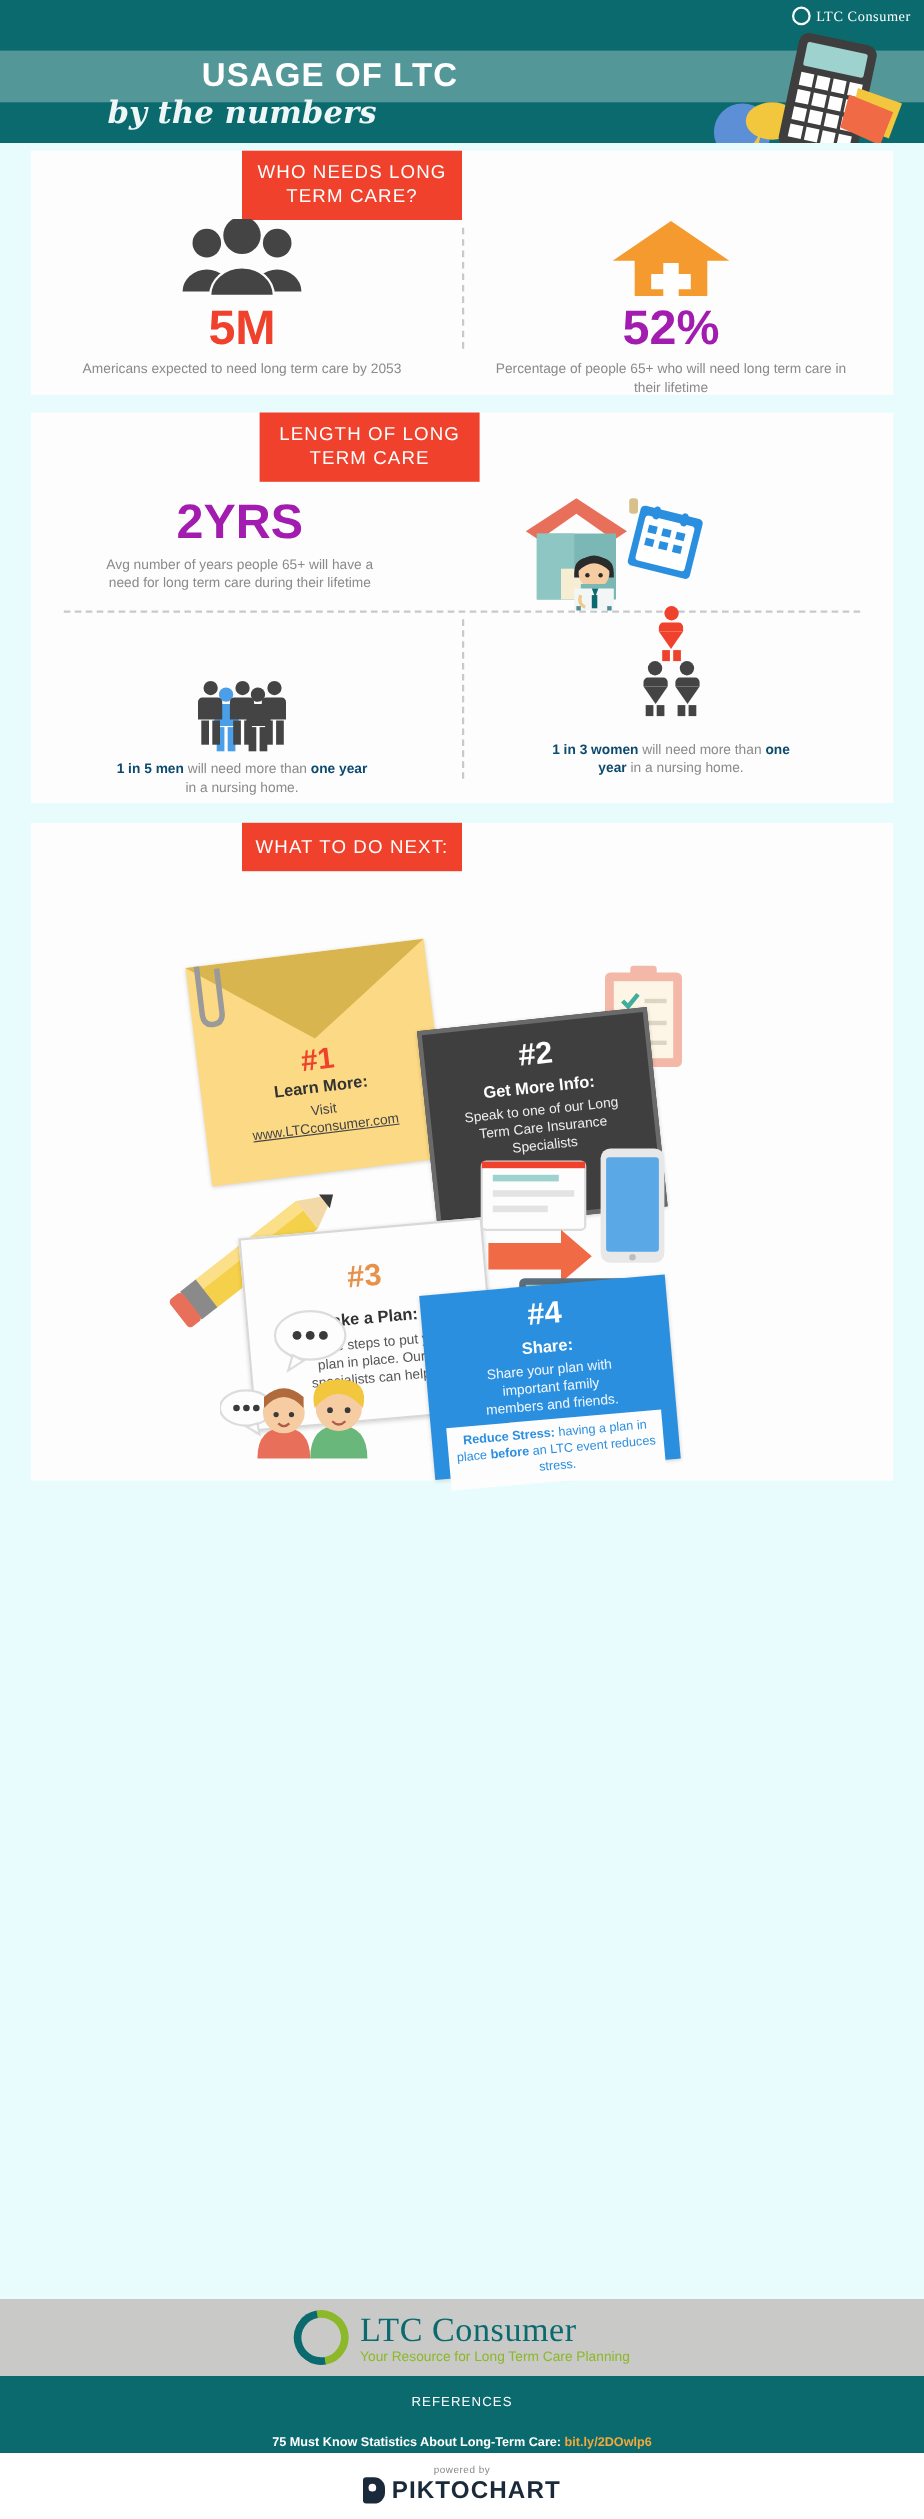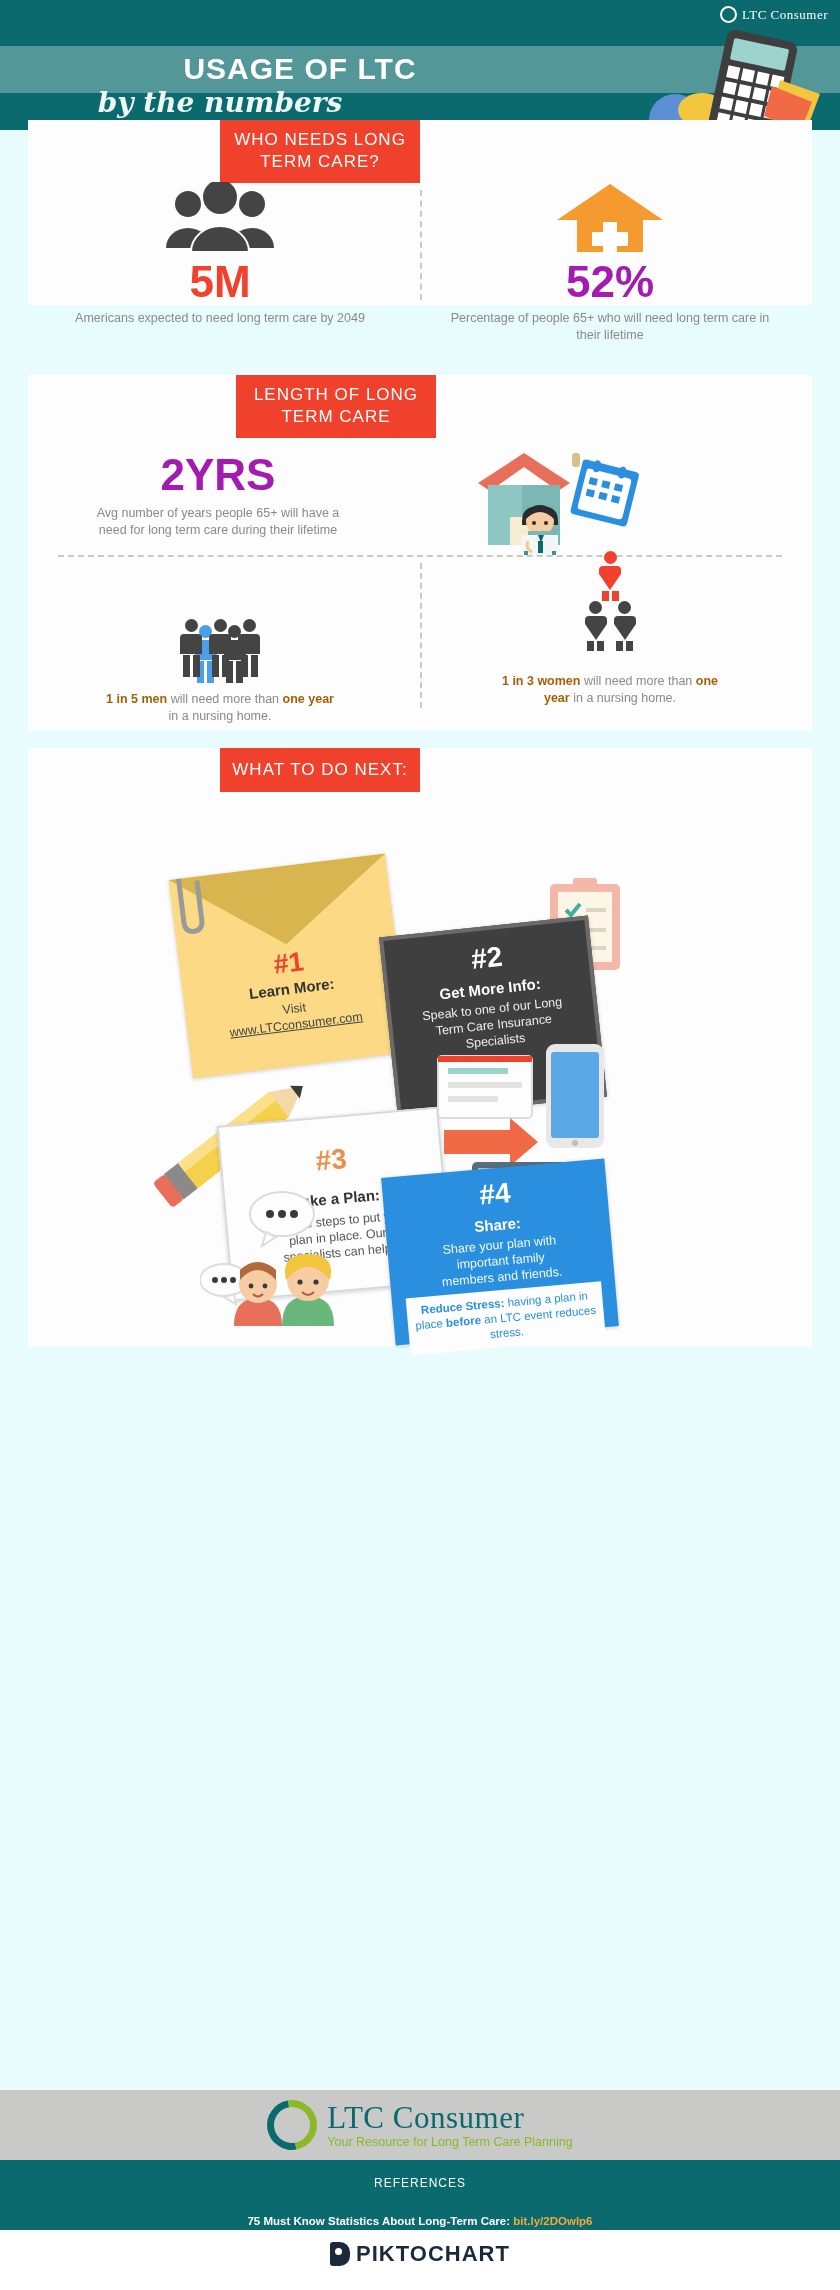--- a/index.html
+++ b/index.html
@@ -102,24 +102,24 @@
 
   .bignum { font-weight: bold; line-height: 1; }
   .red   { color: #ef412c; }
   .teal  { color: #a21caf; }
   .caption {
     color: #8a8a8a;
     font-size: 12.5px;
     line-height: 1.32;
     text-align: center;
   }
-  .caption b { color: #a16207; }
-
-  
-  #sec1 { top: 120px; height: 185px; }
+  .caption b { color: #0c4a6e; }
+
+  
+  #sec1 { top: 137px; height: 222px; }
   #sec1 .banner { left: 192px; width: 200px; }
   #sec1 .col { position: absolute; top: 62px; width: 340px; text-align: center; }
   #sec1 .colL { left: 22px; }
   #sec1 .colR { left: 412px; }
   #sec1 .bignum { font-size: 44px; margin-top: 6px; }
   #sec1 .divider-v { left: 392px; top: 70px; height: 110px; }
 
   
   #sec2 { top: 375px; height: 355px; }
   #sec2 .banner { left: 208px; width: 200px; }
@@ -267,21 +267,21 @@
   <div class="col colL">
     <svg width="120" height="72" viewBox="0 0 120 72" style="display:block;margin:0 auto;">
       <circle cx="28" cy="22" r="13" fill="#444"></circle>
       <path d="M6 66 a22 20 0 0 1 44 0 z" fill="#444"></path>
       <circle cx="92" cy="22" r="13" fill="#444"></circle>
       <path d="M70 66 a22 20 0 0 1 44 0 z" fill="#444"></path>
       <circle cx="60" cy="15" r="17" fill="#444"></circle>
       <path d="M31 70 a29 26 0 0 1 58 0 z" fill="#444" stroke="#fdfdfd" stroke-width="2"></path>
     </svg>
     <div class="bignum red">5M</div>
-    <div class="caption" style="margin-top:6px;">Americans expected to need long term care by 2049</div>
+    <div class="caption" style="margin-top:6px;">Americans expected to need long term care by 2053</div>
   </div>
 
   <div class="col colR">
     <svg width="110" height="72" viewBox="0 0 110 72" style="display:block;margin:0 auto;">
       <path d="M55 2 L108 38 L88 38 L88 70 L22 70 L22 38 L2 38 Z" fill="#f59a2e"></path>
       <path d="M48 40 h14 v10 h11 v14 h-11 v10 h-14 v-10 h-11 v-14 h11 z" fill="#ffffff"></path>
     </svg>
     <div class="bignum teal">52%</div>
     <div class="caption" style="margin-top:6px;">Percentage of people 65+ who will need long term care in their lifetime</div>
   </div>
@@ -548,17 +548,18 @@
 </div>
 
 <div class="refs">
   <div class="ttl">REFERENCES</div>
   <div class="ln">
     <span>75 Must Know Statistics About Long-Term Care: </span><a href="#">bit.ly/2DOwlp6</a>
   </div>
 </div>
 
 <div class="piktobar">
+  <div class="pw">powered by</div>
   <div class="pk">
     <span class="pk-mark"></span>
     <span>PIKTOCHART</span>
   </div>
 </div>
 
 </body></html>

